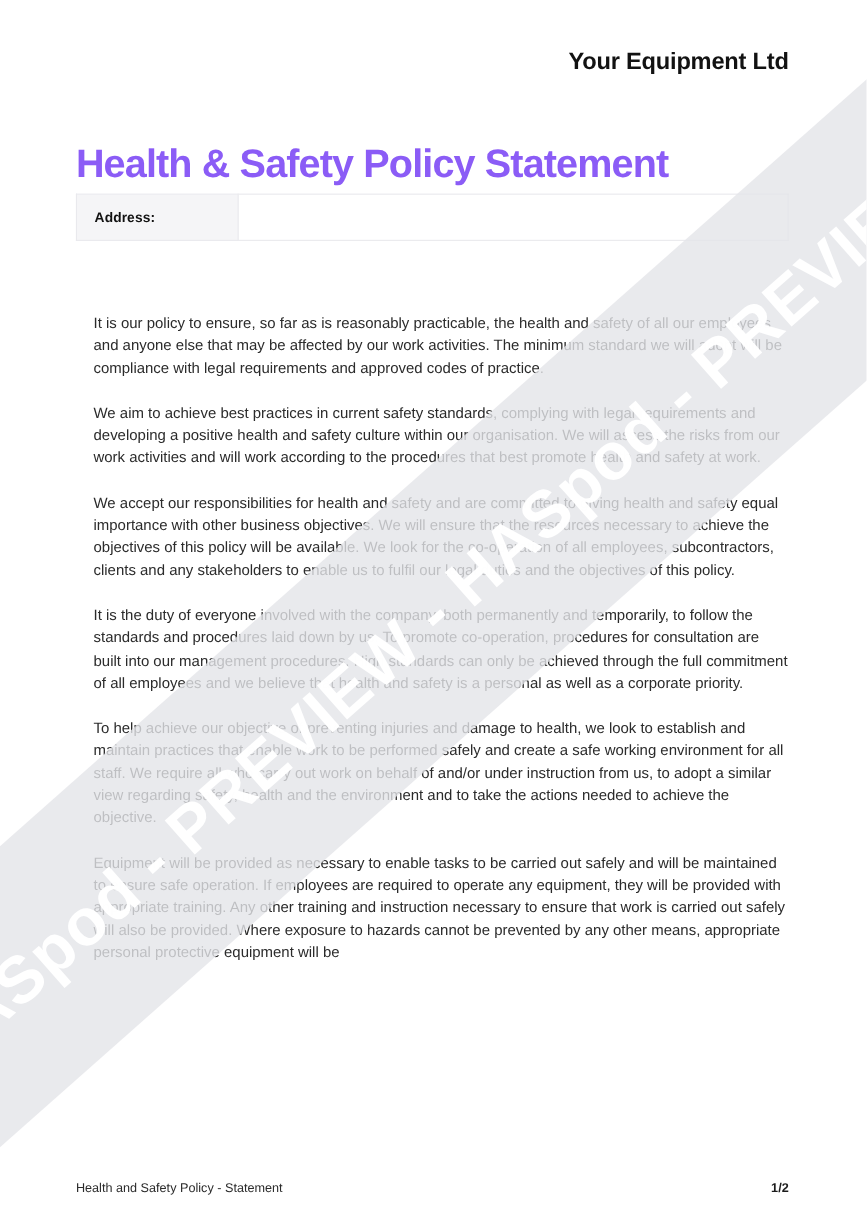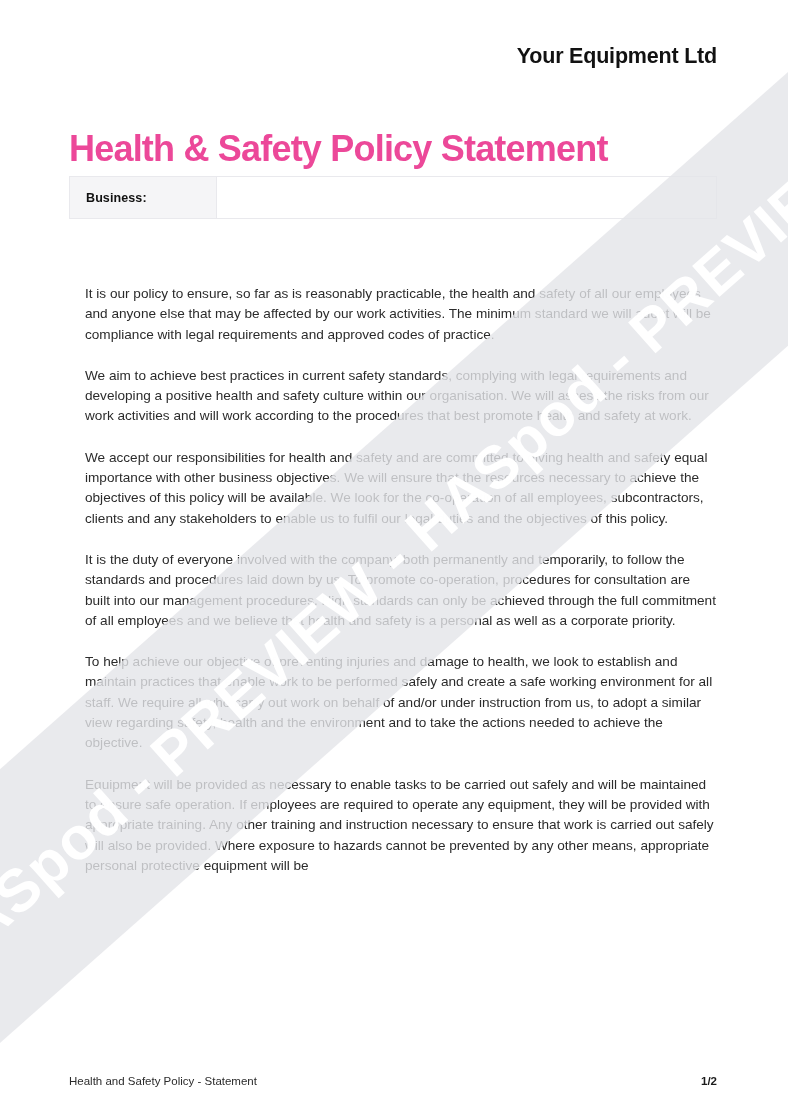--- a/index.html
+++ b/index.html
@@ -31,21 +31,21 @@
     letter-spacing: -0.2px;
     white-space: nowrap;
   }
 
   .doc-title {
     position: absolute;
     top: 104px;
     left: 69px;
     font-size: 36px;
     font-weight: bold;
-    color: #ec4899;
+    color: #8b5cf6;
     letter-spacing: -0.8px;
     white-space: nowrap;
   }
 
   
   .info-table {
     position: absolute;
     top: 176px;
     left: 69px;
     width: 648px;
@@ -145,21 +145,21 @@
 
 <div id="page">
 
   <div class="company-name">Your Equipment Ltd</div>
 
   <h1 class="doc-title">Health &amp; Safety Policy Statement</h1>
 
   <table class="info-table">
     <tbody>
       <tr>
-        <td class="label-cell">Business:</td>
+        <td class="label-cell">Address:</td>
         <td class="value-cell"></td>
       </tr>
     </tbody>
   </table>
 
   <div class="body-copy">
     <p>It is our policy to ensure, so far as is reasonably practicable, the health and safety of all our employees and anyone else that may be affected by our work activities. The minimum standard we will adopt will be compliance with legal requirements and approved codes of practice.</p>
     <p>We aim to achieve best practices in current safety standards, complying with legal requirements and developing a positive health and safety culture within our organisation. We will assess the risks from our work activities and will work according to the procedures that best promote health and safety at work.</p>
     <p>We accept our responsibilities for health and safety and are committed to giving health and safety equal importance with other business objectives. We will ensure that the resources necessary to achieve the objectives of this policy will be available. We look for the co-operation of all employees, subcontractors, clients and any stakeholders to enable us to fulfil our legal duties and the objectives of this policy.</p>
     <p>It is the duty of everyone involved with the company, both permanently and temporarily, to follow the standards and procedures laid down by us. To promote co-operation, procedures for consultation are built into our management procedures. High standards can only be achieved through the full commitment of all employees and we believe that health and safety is a personal as well as a corporate priority.</p>

